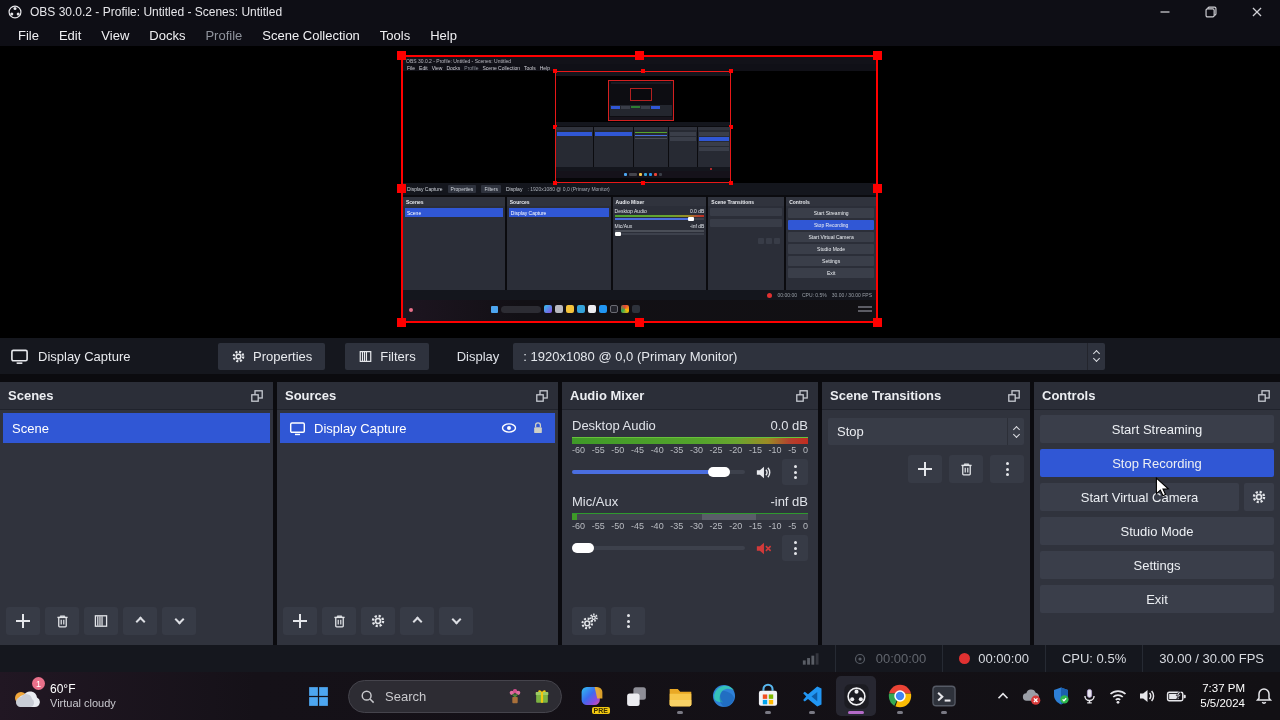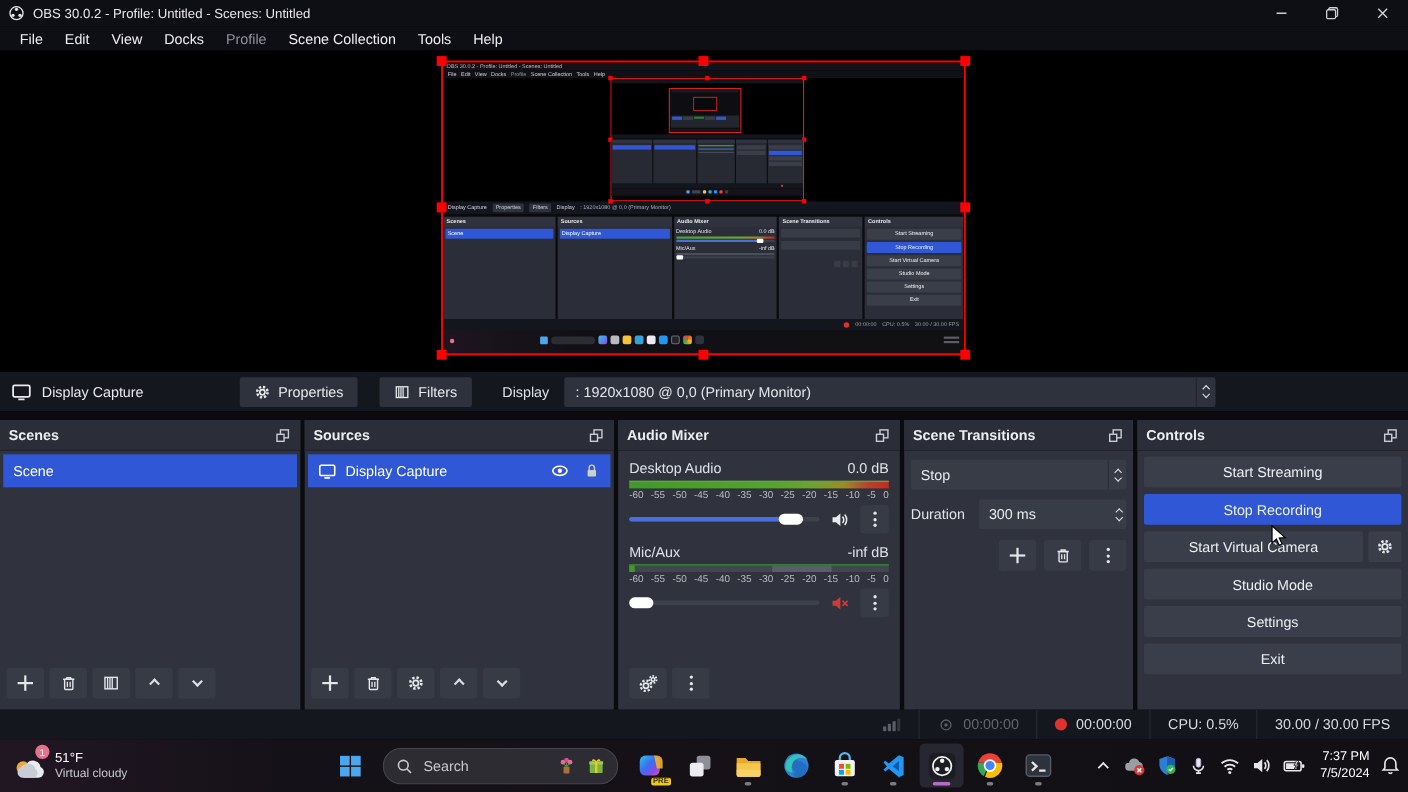--- a/index.html
+++ b/index.html
@@ -815,30 +815,20 @@
         </svg>
     </div>
     <div class="dock-b trans-b">
       <div class="combo2">
         <span>Stop</span>
         <div class="spin">
             <span class="chev sm up"></span>
             <span class="chev sm down"></span>
           </div>
       </div>
-      <div class="dur-row">
-        <span class="lab">Duration</span>
-        <div class="spinbox">
-          <span>300 ms</span>
-          <div class="spin">
-              <span class="chev sm up"></span>
-              <span class="chev sm down"></span>
-            </div>
-        </div>
-      </div>
       <div class="trans-tools">
         <div class="tool">
             <span class="plus"></span>
           </div>
         <div class="tool">
             <svg width="17" height="17">
               <use href="#i-trash"></use>
             </svg>
           </div>
         <div class="tool">
@@ -905,21 +895,21 @@
   <div class="weather">
     <span class="wicon">
       <svg width="30" height="28" viewBox="0 0 30 28">
           <circle cx="11" cy="17" r="6" fill="#f0a63a"></circle>
           <path d="M8 20a6 6 0 016-6 7 7 0 0113 2.5A5 5 0 0125 26H12a5 5 0 01-4-6z" fill="#e9ecf2"></path>
           <path d="M6 21a5 5 0 015-5 6 6 0 0111 2A4.4 4.4 0 0120.8 26H10a4.6 4.6 0 01-4-5z" fill="#c9cdd6"></path>
         </svg>
       <span class="badge">1</span>
     </span>
     <span>
-      <div class="temp">51°F</div>
+      <div class="temp">60°F</div>
       <div class="desc">Virtual cloudy</div>
     </span>
   </div>
 
   <div class="tb-center">
     <div class="tb-icon">
         <svg width="25" height="25">
           <use href="#i-win"></use>
         </svg>
       </div>
@@ -1006,21 +996,21 @@
         <use href="#i-wifi"></use>
       </svg>
     <svg width="20" height="20" style="color:#e6e6ea">
         <use href="#i-speaker"></use>
       </svg>
     <svg width="21" height="21">
         <use href="#i-battery"></use>
       </svg>
     <div class="clock">
       <span>7:37 PM</span>
-      <span>7/5/2024</span>
+      <span>5/5/2024</span>
     </div>
     <svg width="20" height="20">
         <use href="#i-bell"></use>
       </svg>
   </div>
 </div>
 
 <svg class="cursor" width="22" height="22">
     <use href="#i-cursor"></use>
   </svg>

